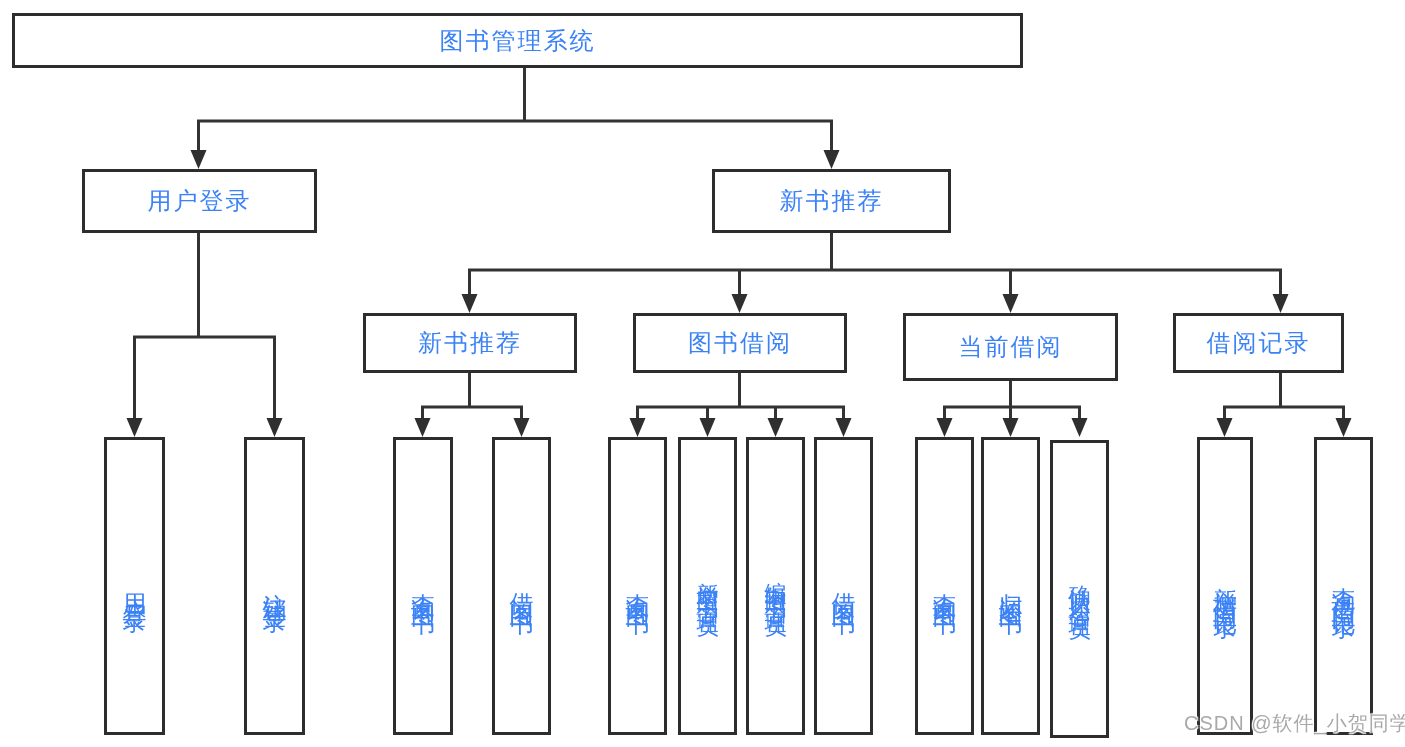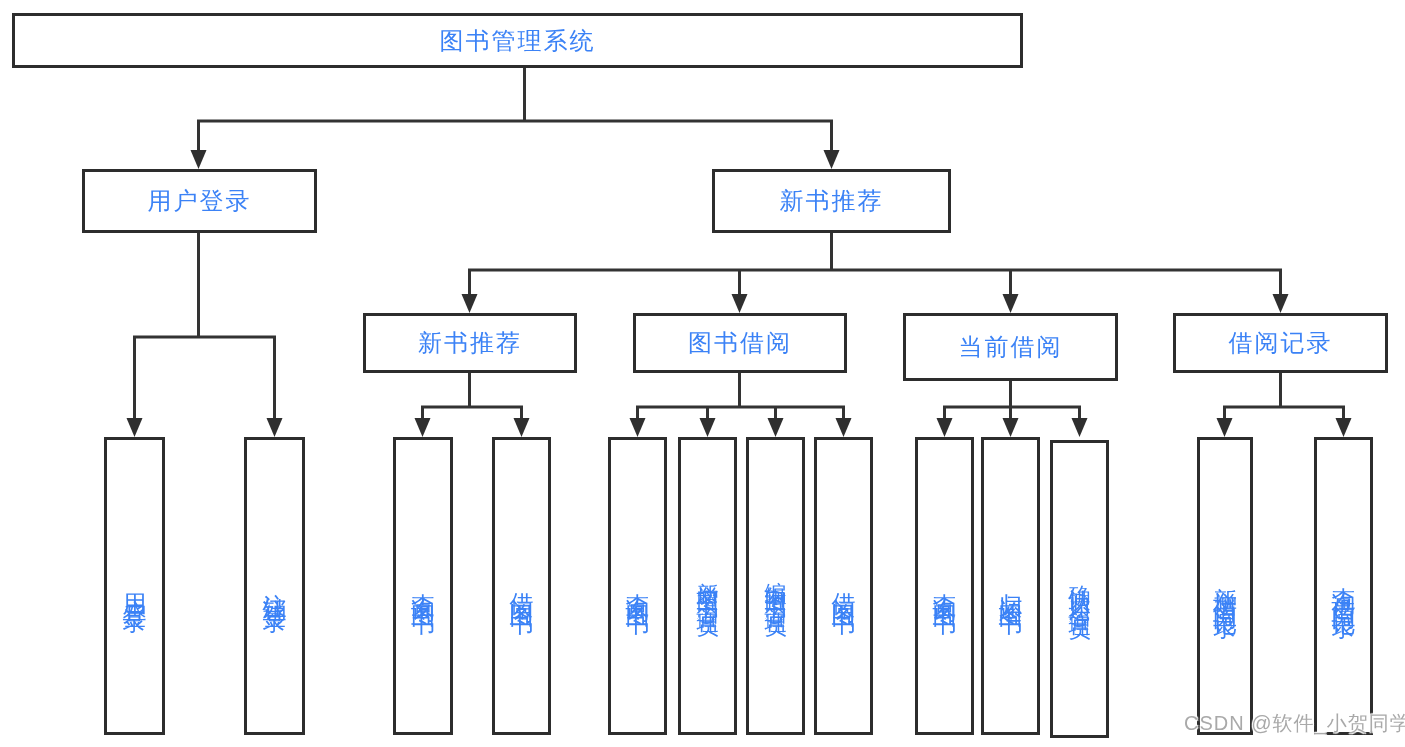--- a/index.html
+++ b/index.html
@@ -70,21 +70,21 @@
   </svg>
 
   <div class="box h" style="left:12px;top:13px;width:1011px;height:55px">图书管理系统</div>
 
   <div class="box h" style="left:82px;top:169px;width:235px;height:64px">用户登录</div>
   <div class="box h" style="left:712px;top:169px;width:239px;height:64px">新书推荐</div>
 
   <div class="box h" style="left:363px;top:313px;width:214px;height:60px">新书推荐</div>
   <div class="box h" style="left:633px;top:313px;width:214px;height:60px">图书借阅</div>
   <div class="box h" style="left:903px;top:313px;width:215px;height:68px">当前借阅</div>
-  <div class="box h" style="left:1173px;top:313px;width:215px;height:60px">借阅记录</div>
+  <div class="box h" style="left:1173px;top:313px;width:171px;height:60px">借阅记录</div>
 
   <div class="box v" style="left:104px;top:437px;width:61px;height:298px">用户登录</div>
   <div class="box v" style="left:244px;top:437px;width:61px;height:298px">注销登录</div>
 
   <div class="box v" style="left:393px;top:437px;width:60px;height:298px">查询图书</div>
   <div class="box v" style="left:492px;top:437px;width:59px;height:298px">借阅图书</div>
 
   <div class="box v" style="left:608px;top:437px;width:59px;height:298px">查询图书</div>
   <div class="box v long" style="left:678px;top:437px;width:59px;height:298px">新增图书（管理员）</div>
   <div class="box v long" style="left:746px;top:437px;width:59px;height:298px">编辑图书（管理员）</div>

